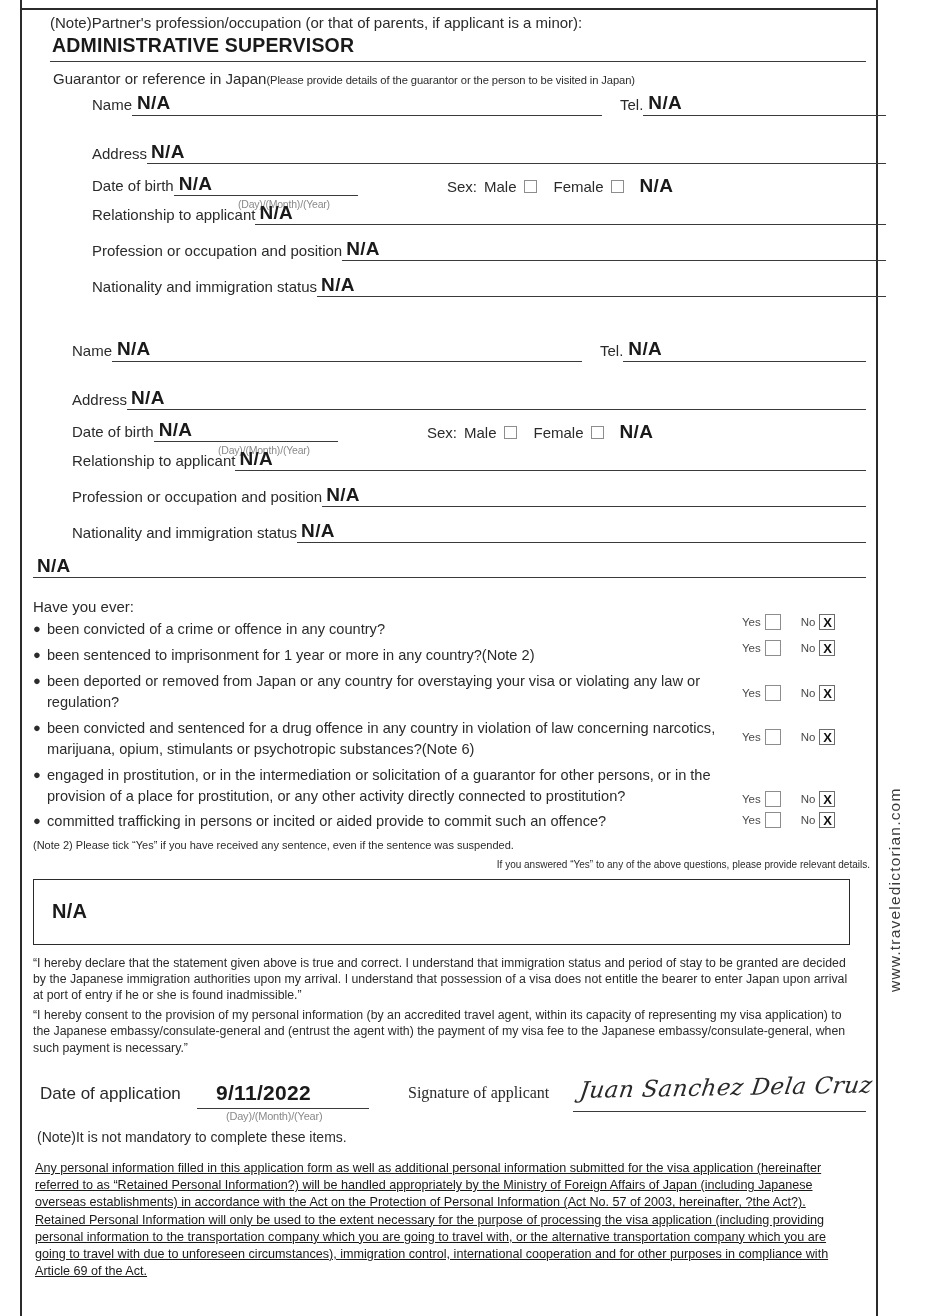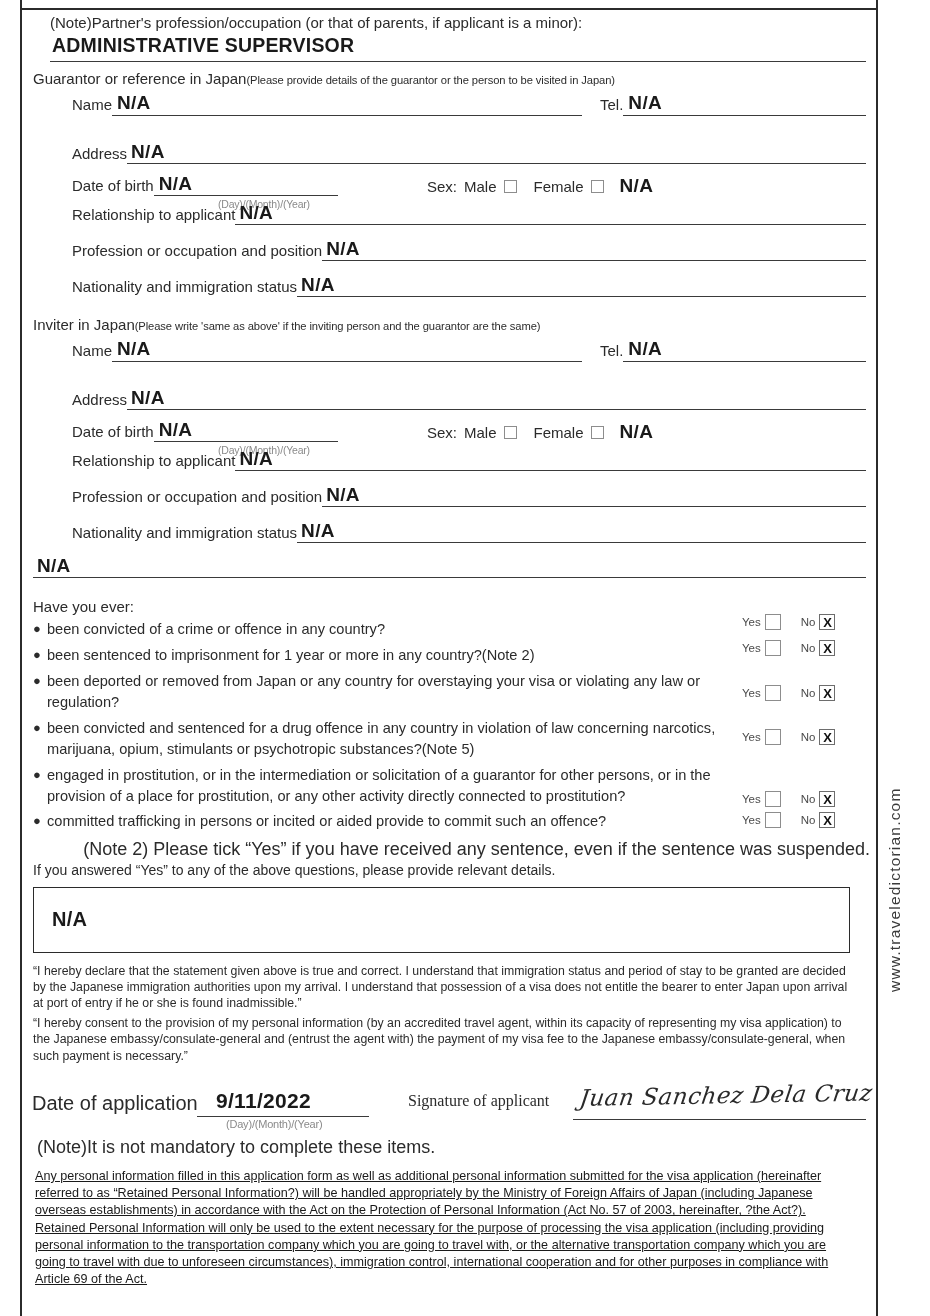--- a/index.html
+++ b/index.html
@@ -156,21 +156,21 @@
   <div class="frame-top"></div>
 
   <div id="form">
 
     <div style="position:relative; height:56px;">
       <div class="note-line" style="position:absolute; left:20px; top:0px;">(Note)Partner's profession/occupation (or that of parents, if applicant is a minor):</div>
       <div class="typed-big" style="position:absolute; left:22px; top:20px;">ADMINISTRATIVE SUPERVISOR</div>
       <div class="rule" style="position:absolute; left:20px; top:47px; width:816px;"></div>
     </div>
 
-    <div style="position:relative; height:246px;">
+    <div style="position:relative; height:246px;margin-left:20px;">
 
       <div class="sect-head" style="position:absolute; left:3px; top:0px;">
         <span>Guarantor or reference in Japan</span><span class="sub">(Please provide details of the guarantor or the person to be visited in Japan)</span>
       </div>
 
       <div style="position:absolute; left:42px; top:22px; width:794px; display:flex; align-items:flex-end;">
         <div class="lbl" style="padding-bottom:3px;">Name</div>
         <div class="line" style="flex:0 0 470px; border-bottom:1.6px solid #3a3a3a; height:24px; position:relative;">
           <div class="val" style="position:absolute; left:5px; bottom:1px;">N/A</div>
         </div>
@@ -223,23 +223,20 @@
       <div class="field" style="position:absolute; left:42px; top:205px; width:794px;">
         <div class="lbl">Nationality and immigration status</div>
         <div class="line">
           <div class="val">N/A</div>
         </div>
       </div>
     </div>
 
     <div style="position:relative; height:242px;">
 
-      <div class="sect-head" style="position:absolute; left:3px; top:0px;">
-        <span>Inviter in Japan</span><span class="sub">(Please write 'same as above' if the inviting person and the guarantor are the same)</span>
-      </div>
 
       <div style="position:absolute; left:42px; top:22px; width:794px; display:flex; align-items:flex-end;">
         <div class="lbl" style="padding-bottom:3px;">Name</div>
         <div class="line" style="flex:0 0 470px; border-bottom:1.6px solid #3a3a3a; height:24px; position:relative;">
           <div class="val" style="position:absolute; left:5px; bottom:1px;">N/A</div>
         </div>
         <div class="lbl" style="padding-bottom:3px; padding-left:18px;">Tel.</div>
         <div class="line" style="flex:1 1 auto; border-bottom:1.6px solid #3a3a3a; height:24px; position:relative;">
           <div class="val" style="position:absolute; left:5px; bottom:1px;">N/A</div>
         </div>
@@ -311,21 +308,21 @@
         <div class="q-item" style="margin-top:5px;">
           <span class="dot">●</span>
           <span class="txt">been sentenced to imprisonment for 1 year or more in any country?(Note 2)</span>
         </div>
         <div class="q-item" style="margin-top:6px;">
           <span class="dot">●</span>
           <span class="txt">been deported or removed from Japan or any country for overstaying your visa or violating any law or regulation?</span>
         </div>
         <div class="q-item" style="margin-top:6px;">
           <span class="dot">●</span>
-          <span class="txt">been convicted and sentenced for a drug offence in any country in violation of law concerning narcotics, marijuana, opium, stimulants or psychotropic substances?(Note 5)</span>
+          <span class="txt">been convicted and sentenced for a drug offence in any country in violation of law concerning narcotics, marijuana, opium, stimulants or psychotropic substances?(Note 6)</span>
         </div>
         <div class="q-item" style="margin-top:6px;">
           <span class="dot">●</span>
           <span class="txt">engaged in prostitution, or in the intermediation or solicitation of a guarantor for other persons, or in the provision of a place for prostitution, or any other activity directly connected to prostitution?</span>
         </div>
         <div class="q-item" style="margin-top:5px;">
           <span class="dot">●</span>
           <span class="txt">committed trafficking in persons or incited or aided provide to commit such an offence?</span>
         </div>
       </div>
@@ -390,44 +387,44 @@
           <span>Yes</span>
           <span class="qa-box"></span>
           <span style="margin-left:16px;">No</span>
           <span class="qa-box checked">
               <span>X</span>
             </span>
         </div>
       </div>
     </div>
 
-    <div class="lbl" style="font-size:18px; margin-left:3px; margin-top:7px;text-align:right;">(Note 2) Please tick “Yes” if you have received any sentence, even if the sentence was suspended.</div>
-
-    <div class="lbl" style="font-size:14px; margin-left:3px; margin-top:2px;">If you answered “Yes” to any of the above questions, please provide relevant details.</div>
+    <div class="lbl" style="font-size:11px; margin-left:3px; margin-top:7px;">(Note 2) Please tick “Yes” if you have received any sentence, even if the sentence was suspended.</div>
+
+    <div class="lbl" style="font-size:10px; margin-left:3px; margin-top:8px;text-align:right;">If you answered “Yes” to any of the above questions, please provide relevant details.</div>
 
     <div class="detailbox" style="margin-left:3px; margin-top:9px; width:817px;">
       <div class="val">N/A</div>
     </div>
 
     <div class="para" style="margin-left:3px; margin-top:10px; width:822px;">“I hereby declare that the statement given above is true and correct. I understand that immigration status and period of stay to be granted  are decided by the Japanese immigration authorities upon my arrival. I understand that possession of a visa does not entitle the bearer to  enter Japan upon arrival at port of entry if he or she is found inadmissible.”</div>
 
     <div class="para" style="margin-left:3px; margin-top:3px; width:822px;">“I hereby consent to the provision of my personal information (by an accredited travel agent, within its capacity of representing my visa application) to the Japanese embassy/consulate-general and (entrust the agent with) the payment of my visa fee to the Japanese embassy/consulate-general, when such payment is necessary.”</div>
 
     <div style="position:relative; height:78px; margin-top:22px;">
 
-      <div class="lbl" style="position:absolute; left:2px; top:6px; font-size:20px;">Date of application</div>
+      <div class="lbl" style="position:absolute; left:10px; top:6px; font-size:17px;">Date of application</div>
       <div class="rule" style="position:absolute; left:167px; top:30px; width:172px;"></div>
       <div class="val" style="position:absolute; left:186px; top:3px; font-size:21px;">9/11/2022</div>
       <div class="dmy" style="position:absolute; left:196px; top:32px; font-size:11px;">(Day)/(Month)/(Year)</div>
 
       <div class="lbl" style="position:absolute; left:378px; top:6px; font-size:16px;font-family:Liberation Serif, serif;">Signature of applicant</div>
       <div class="rule" style="position:absolute; left:543px; top:33px; width:293px;"></div>
       <div class="sig" style="position:absolute; left:548px; top:-1px;">Juan Sanchez Dela Cruz</div>
 
-      <div class="lbl" style="position:absolute; left:7px; top:51px; font-size:18px;">(Note)It is not mandatory to complete these items.</div>
+      <div class="lbl" style="position:absolute; left:7px; top:51px; font-size:14px;">(Note)It is not mandatory to complete these items.</div>
     </div>
 
     <div class="para-b" style="margin-left:5px; margin-top:4px; width:824px;">Any personal information filled in this application form as well as additional personal information submitted for the visa application (hereinafter referred to as “Retained Personal Information?) will be handled appropriately by the Ministry of Foreign Affairs of Japan (including Japanese overseas establishments) in accordance with the Act on the Protection of Personal Information (Act No. 57 of 2003, hereinafter, ?the Act?). Retained Personal Information will only be used to the extent necessary for the purpose of processing the visa application (including providing personal information to the transportation company which you are going to travel with,  or the alternative transportation company which you are going to travel with due to unforeseen circumstances), immigration control, international cooperation and for other purposes in compliance with Article 69 of the Act.</div>
 
   </div>
 
   <div class="watermark">www.traveledictorian.com</div>
 </div>
 
 </body></html>

